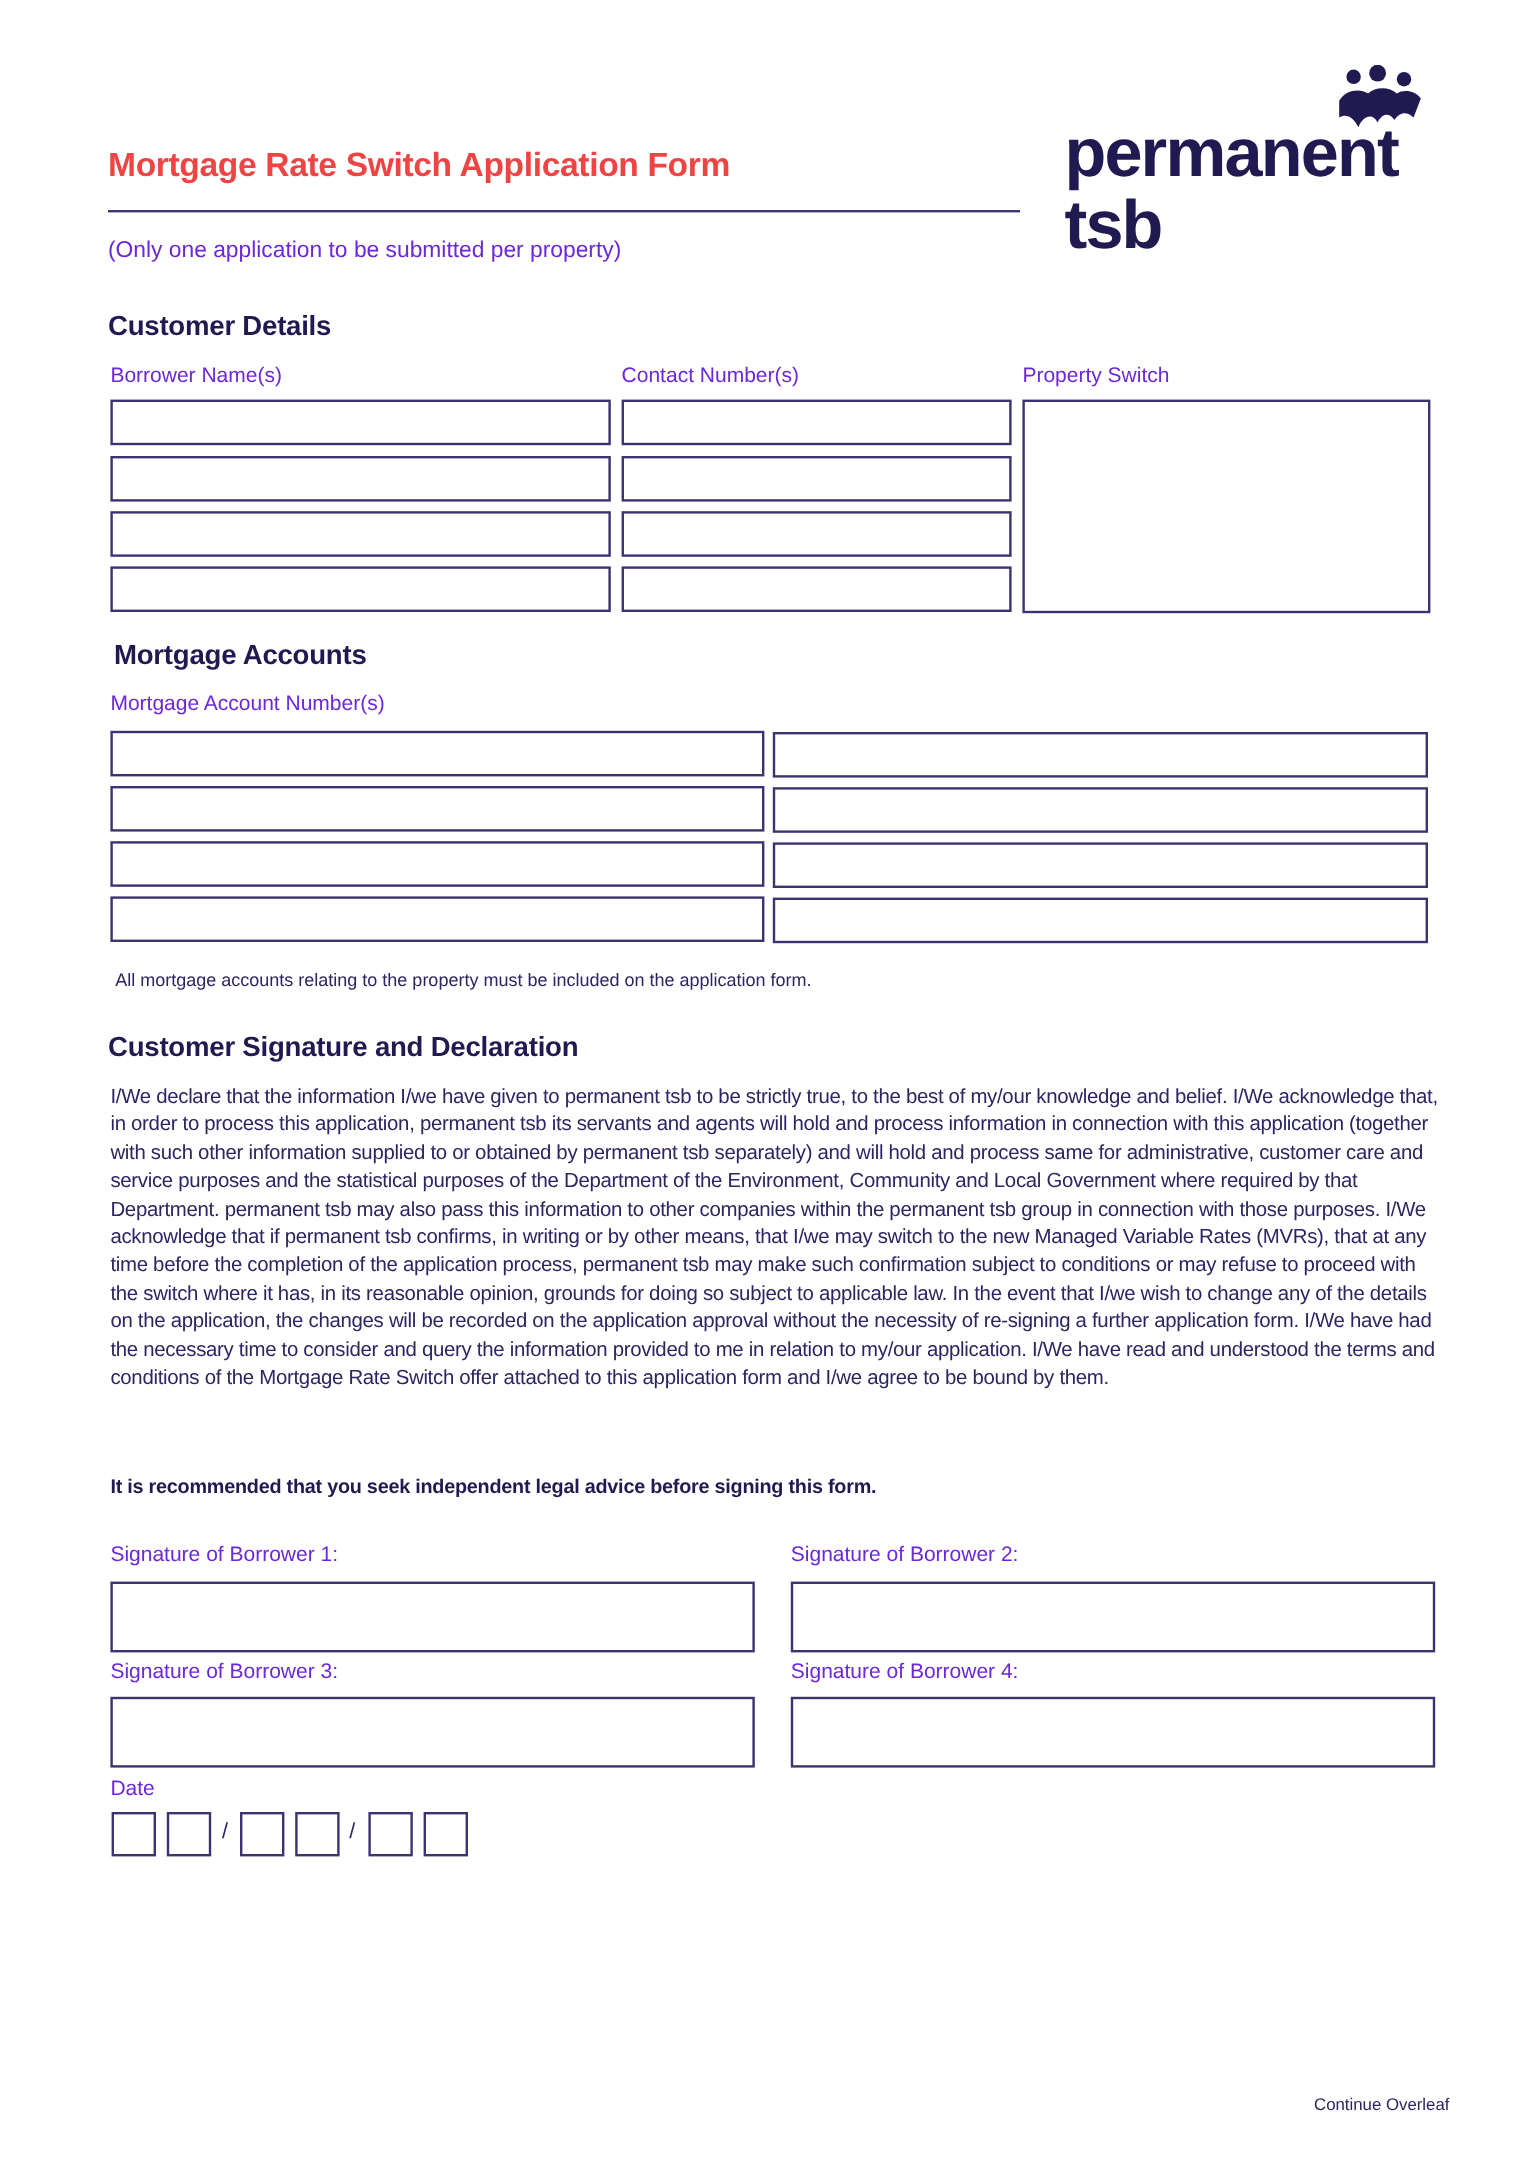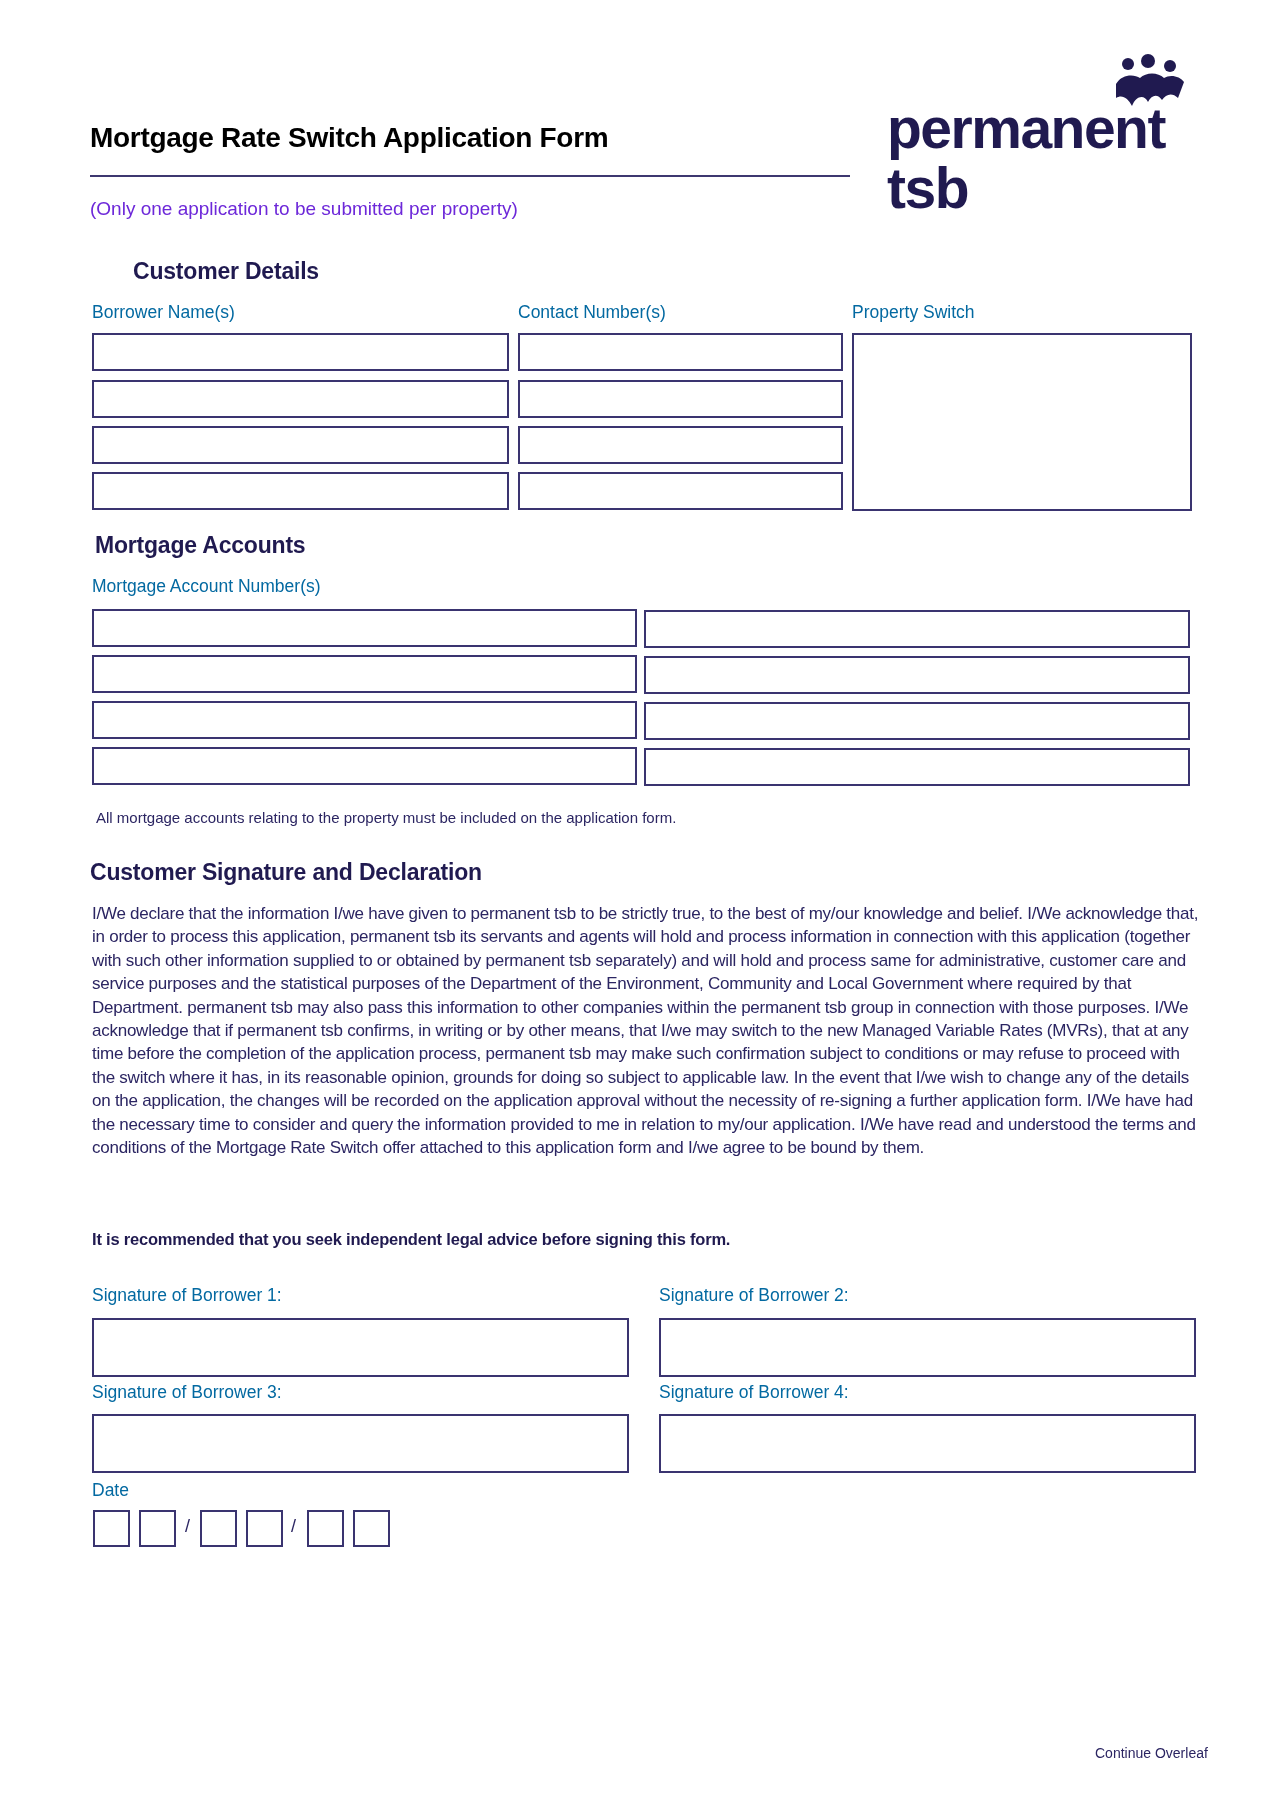--- a/index.html
+++ b/index.html
@@ -3,26 +3,26 @@
 <meta charset="utf-8">
 <style>
   html, body { margin: 0; padding: 0; background: #ffffff; }
   body {
     width: 1280px; height: 1811px; position: relative; overflow: hidden;
     font-family: "Liberation Sans", sans-serif; color: #231e55;
   }
   .abs { position: absolute; }
   .title {
     left: 90px; top: 122px; font-size: 28px; font-weight: bold;
-    letter-spacing: -0.3px; color: #000000;
+    letter-spacing: -0.3px; color: #ef4444;
   }
   .rule { left: 90px; top: 175px; width: 760px; height: 2px; background: #3e3870; }
   .subtitle { left: 90px; top: 198px; font-size: 19px; color: #6d28d9; }
   .section-h { font-size: 23px; font-weight: bold; color: #201a50; letter-spacing: -0.2px; }
-  .label { font-size: 17.5px; color: #0369a1; }
+  .label { font-size: 17.5px; color: #6d28d9; }
   .box { border: 2px solid #3a3470; background: #fff; box-sizing: border-box; }
   .note { font-size: 15px; color: #2b2562; }
   .para {
     left: 92px; top: 902px; width: 1110px; font-size: 17px; line-height: 23.4px;
     color: #2b2562; letter-spacing: -0.25px;
   }
   .bold-note { left: 92px; top: 1230px; font-size: 16.5px; font-weight: bold; color: #201a50; letter-spacing: -0.2px; }
   .slash { font-size: 18px; color: #2b2562; }
   .footer { left: 1095px; top: 1745px; font-size: 14px; color: #2b2562; text-align: center; }
   .logo-text {
@@ -40,21 +40,21 @@
 <div class="abs" style="left:880px; top:52px; width:340px; height:120px;">
   <svg class="abs" style="left:232px; top:2px;" width="76" height="62" viewBox="0 0 76 62">
     <circle cx="16" cy="10" r="6" fill="#201a50"></circle>
     <circle cx="36" cy="7" r="7" fill="#201a50"></circle>
     <circle cx="58" cy="12" r="6" fill="#201a50"></circle>
     <path d="M4 30 C10 20, 22 20, 28 24 C34 18, 46 18, 52 24 C58 20, 68 22, 72 28 L66 44 C60 38, 54 40, 50 46 C46 40, 40 40, 36 48 C32 40, 24 42, 20 52 C16 44, 10 40, 4 44 Z" fill="#201a50"></path>
   </svg>
   <div class="abs logo-text" style="left:7px; top:46px;">permanent tsb</div>
 </div>
 
-<div class="abs section-h" style="left:90px; top:258px;margin-left:43px;">Customer Details</div>
+<div class="abs section-h" style="left:90px; top:258px;">Customer Details</div>
 <div class="abs label" style="left:92px; top:302px;">Borrower Name(s)</div>
 <div class="abs label" style="left:518px; top:302px;">Contact Number(s)</div>
 <div class="abs label" style="left:852px; top:302px;">Property Switch</div>
 
 <input class="abs box" style="left: 92px; top: 333px; width: 417px; height: 38px;" value="">
 <input class="abs box" style="left: 92px; top: 380px; width: 417px; height: 38px;" value="">
 <input class="abs box" style="left: 92px; top: 426px; width: 417px; height: 38px;" value="">
 <input class="abs box" style="left: 92px; top: 472px; width: 417px; height: 38px;" value="">
 
 <input class="abs box" style="left: 518px; top: 333px; width: 325px; height: 38px;" value="">

